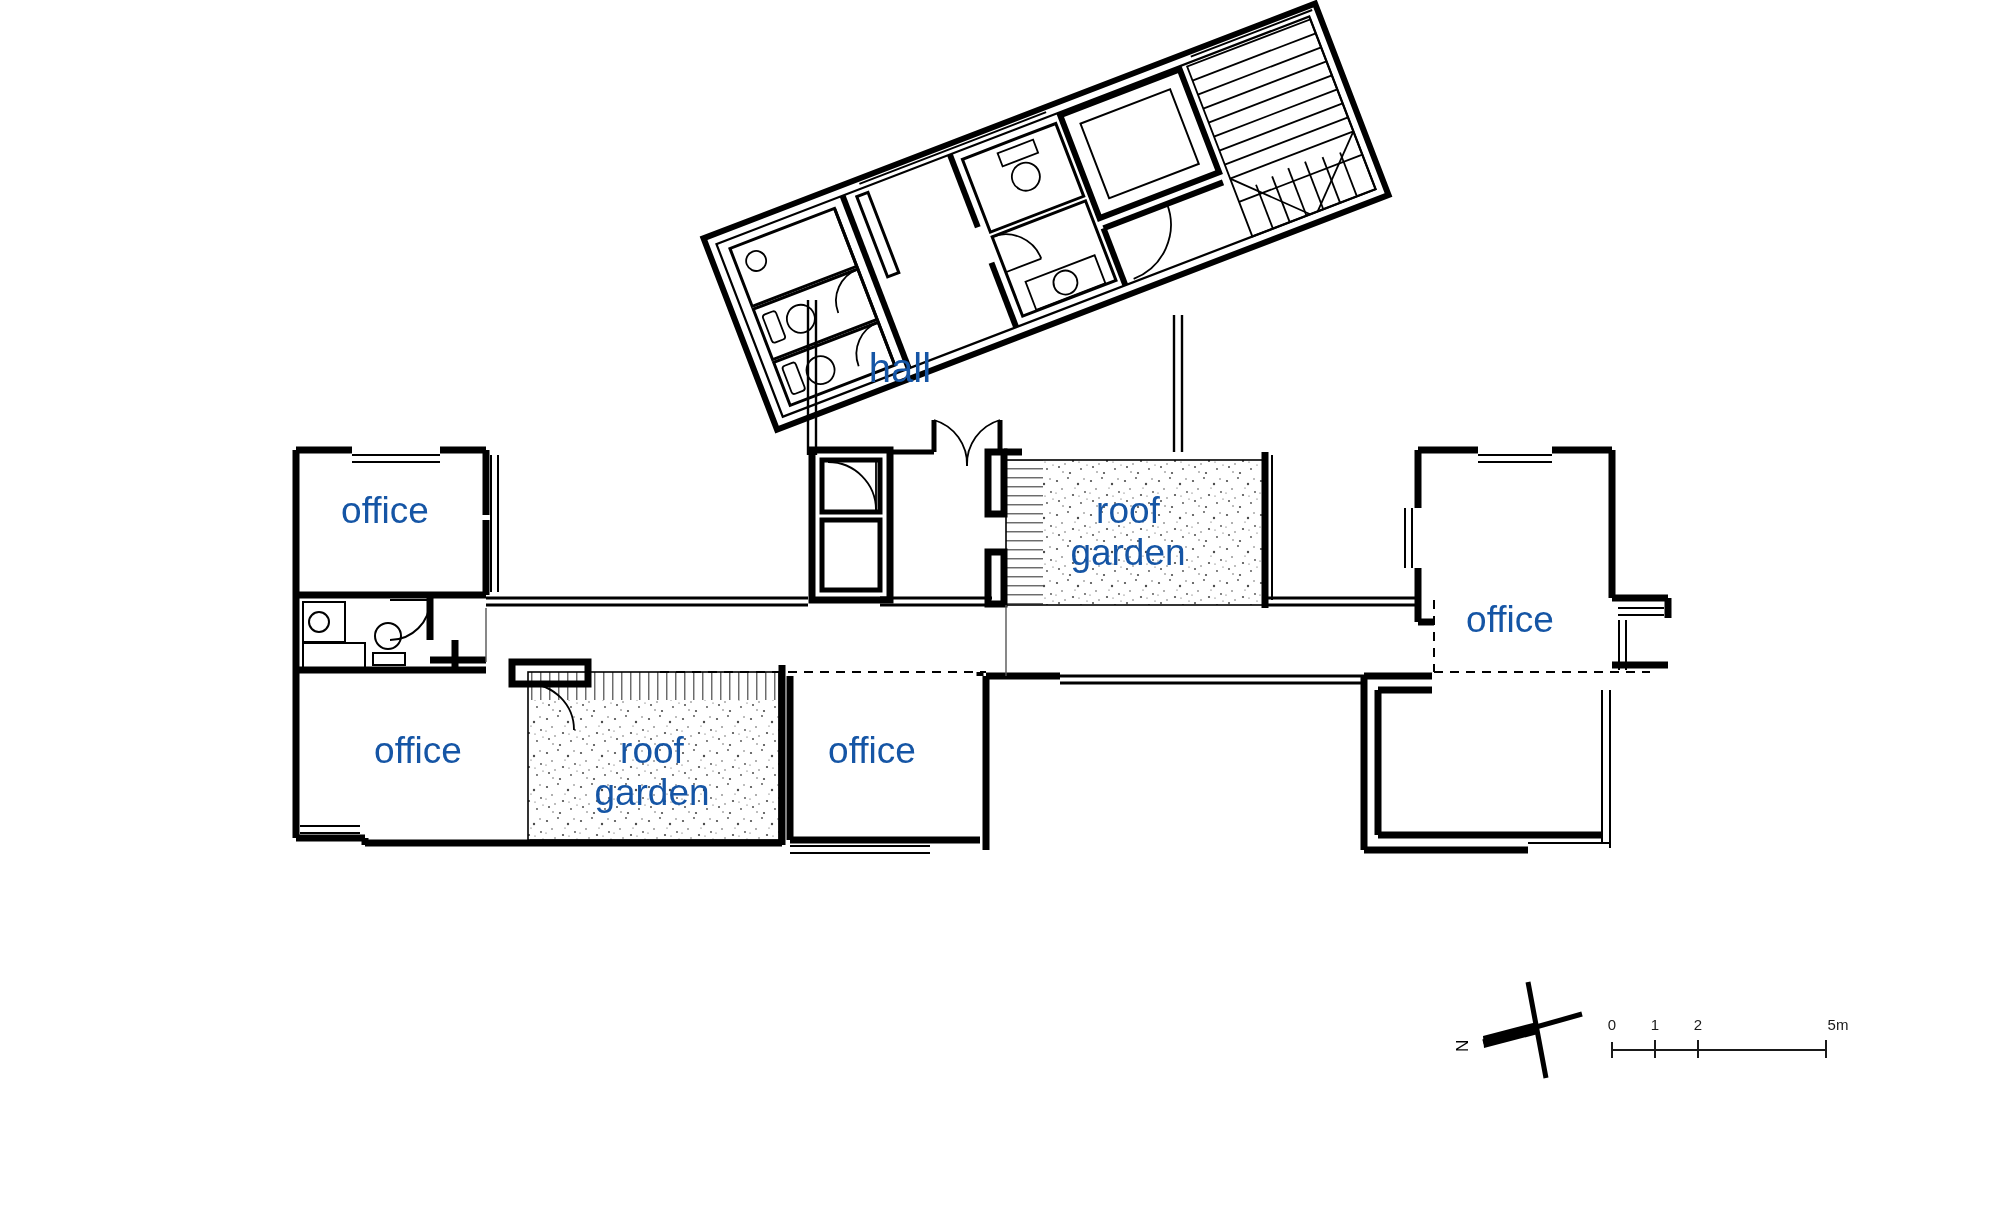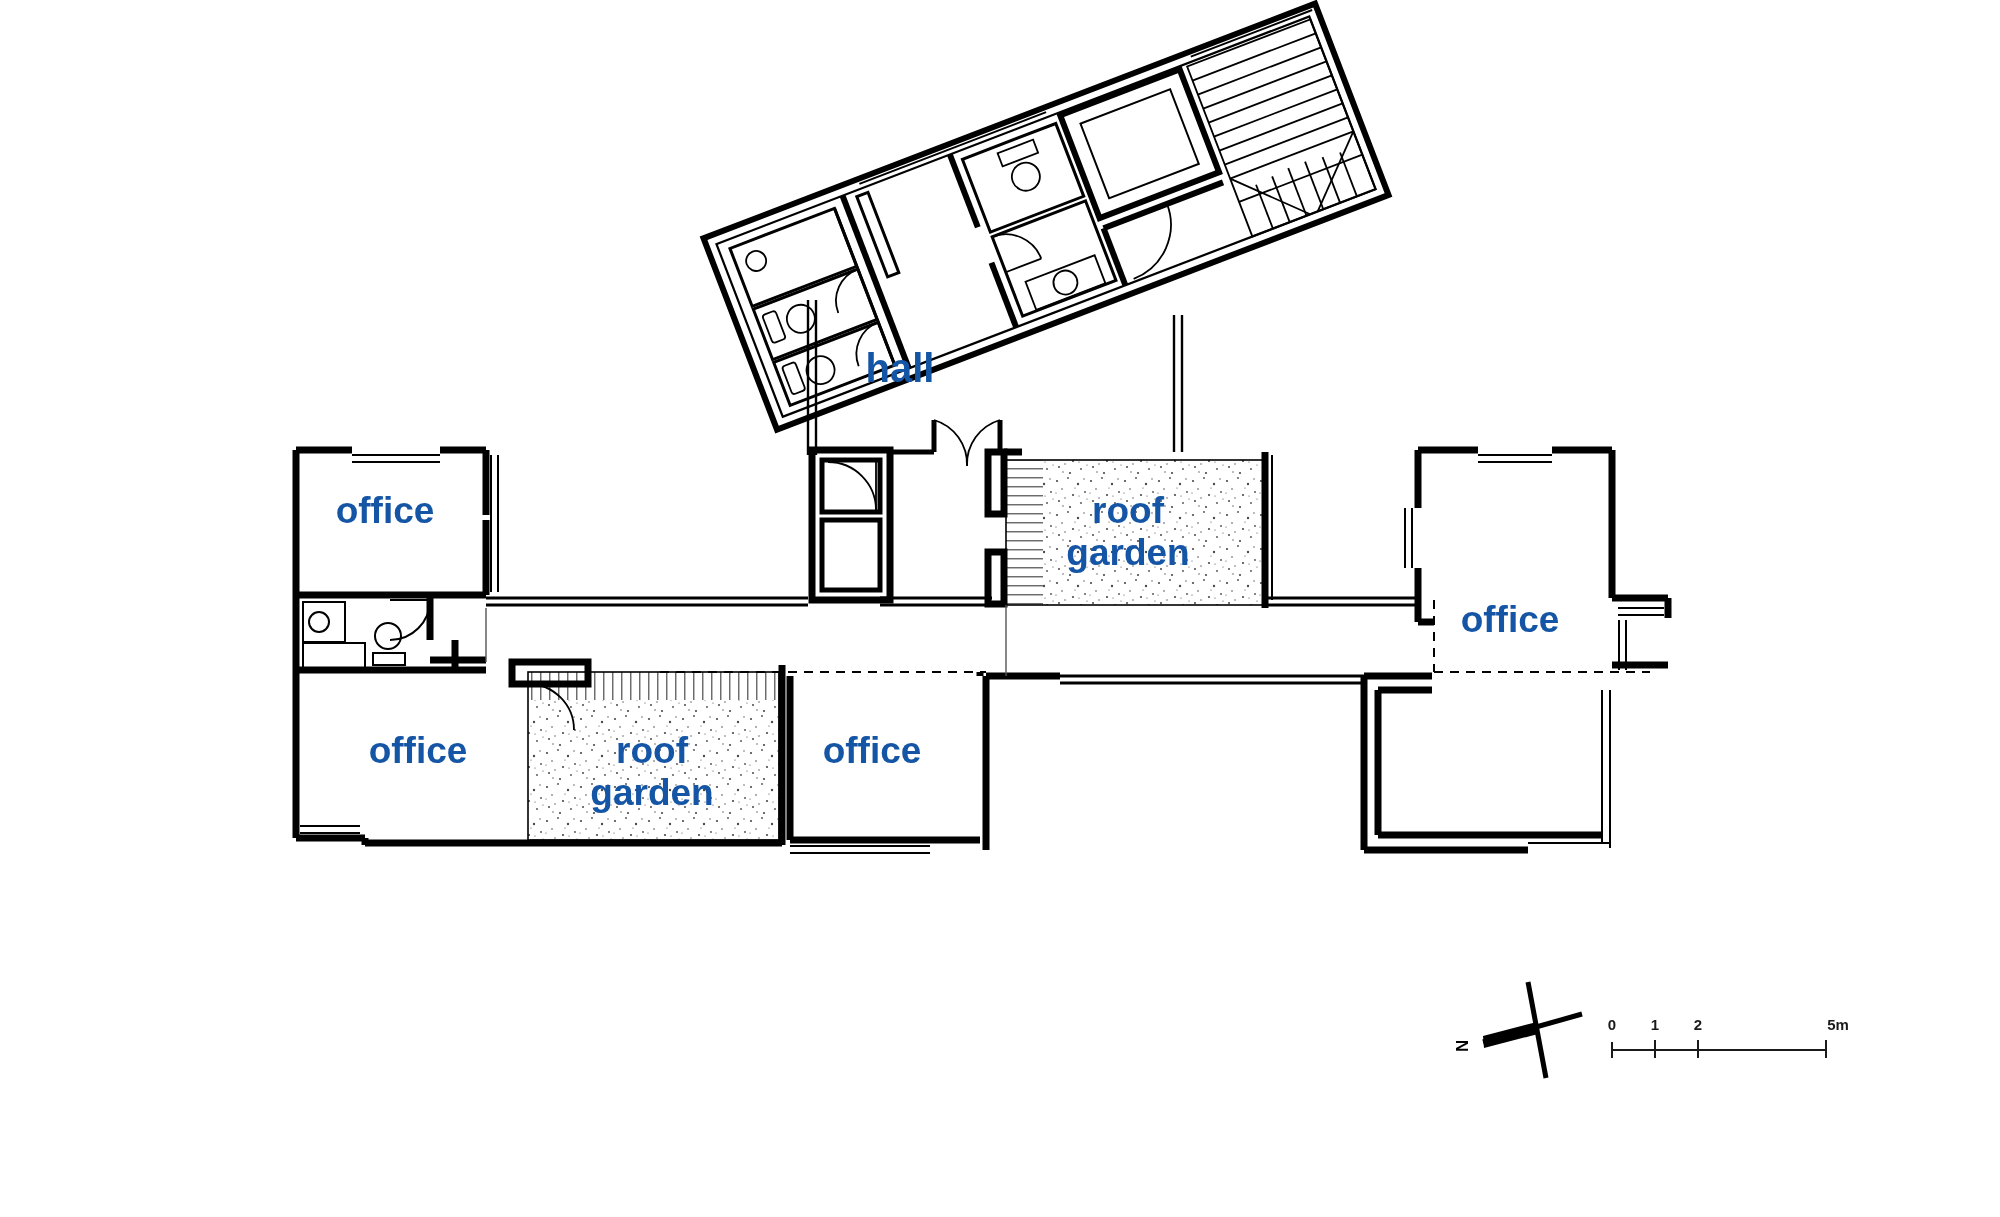--- a/index.html
+++ b/index.html
@@ -1,18 +1,18 @@
 <!DOCTYPE html>
 <html><head>
 <meta charset="utf-8">
 <style>
   html,body{margin:0;padding:0;background:#ffffff;}
   body{width:2000px;height:1217px;overflow:hidden;
        font-family:"Liberation Sans",sans-serif;}
-  #plan-root{position:relative;width:2000px;height:1217px;background:#fff;font-weight:bold;}
+  #plan-root{position:relative;width:2000px;height:1217px;background:#fff;}
   svg{display:block;}
   .lbl{fill:#1555a5;font-family:"Liberation Sans",sans-serif;font-size:37px;text-anchor:middle;}
   .lbl-hall{font-size:40px;}
   .scale-txt{fill:#1a1a1a;font-family:"Liberation Sans",sans-serif;font-size:15px;text-anchor:middle;}
   .north-txt{fill:#000;font-family:"Liberation Sans",sans-serif;font-size:17px;}
 </style>
 </head>
 <body>
 
 <div id="plan-root">

